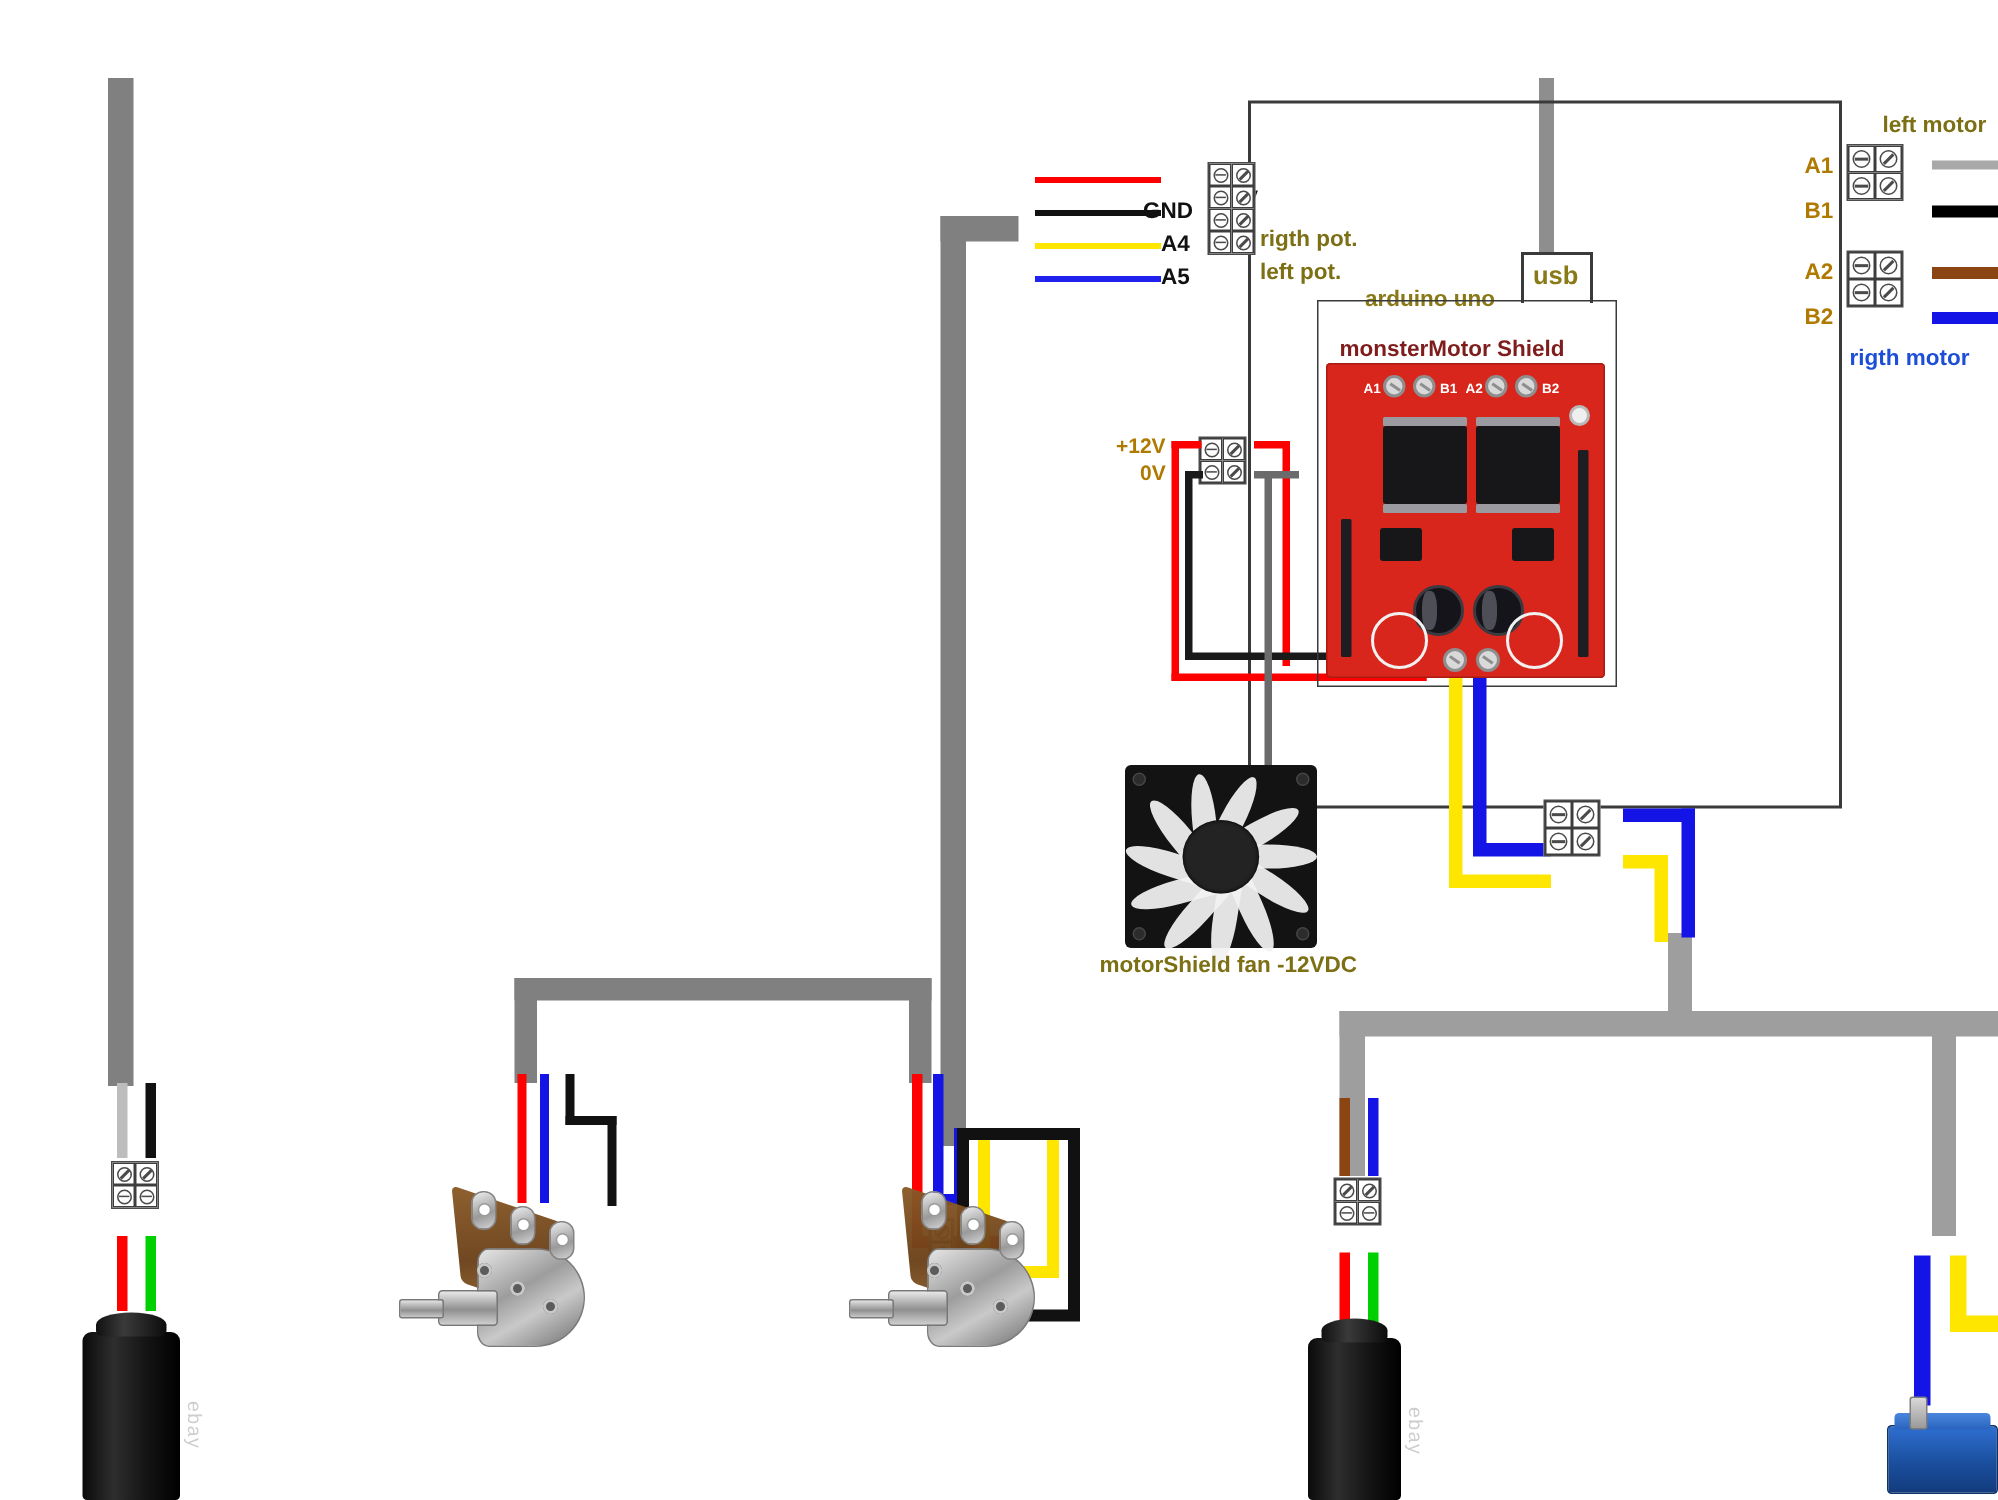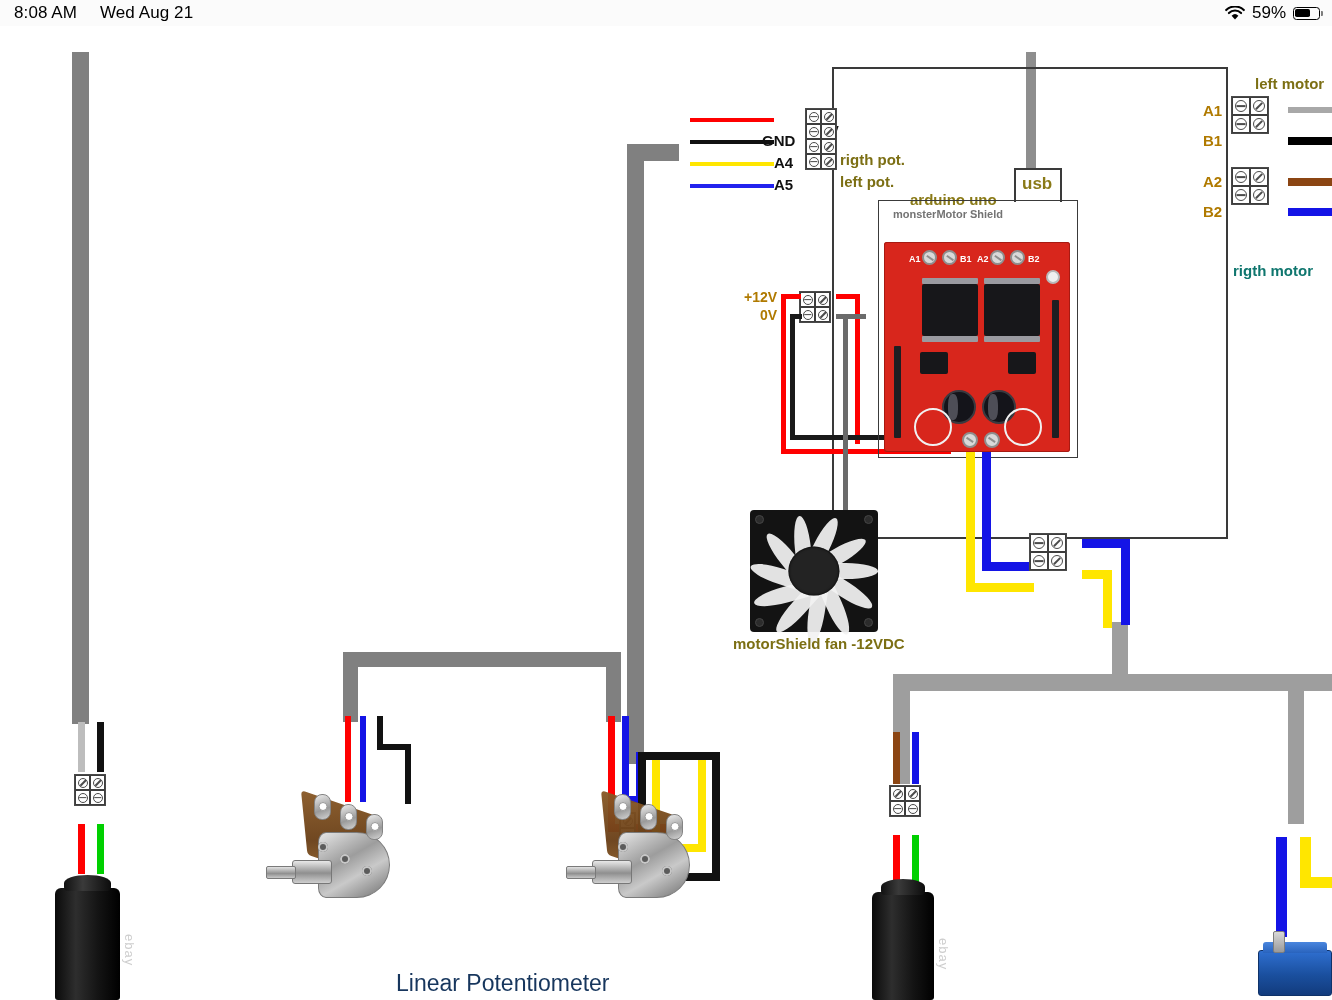--- a/index.html
+++ b/index.html
@@ -135,39 +135,20 @@
     background:linear-gradient(180deg,#4a86de,#2963bd); border-radius:3px 3px 0 0; }
   .bluebox .stub { position:absolute; width:12px; height:22px;
     background:linear-gradient(180deg,#d8d8d8,#9a9a9a); border:1px solid #7d7d7d;
     border-radius:2px; }
 </style>
 </head>
 <body>
 
 <div id="root">
 
-  <div class="statusbar">
-    <div class="sb-left">
-      <span>8:08 AM</span>
-      <span class="sb-date">Wed Aug 21</span>
-    </div>
-    <div class="sb-right">
-      <span class="wifi">
-        <svg width="20" height="15" viewBox="0 0 20 15">
-          <path d="M10 13.4 L6.6 9.7 a5 5 0 0 1 6.8 0 Z" fill="#000"></path>
-          <path d="M3.9 7.1 a8.6 8.6 0 0 1 12.2 0" stroke="#000" stroke-width="2.1" fill="none" stroke-linecap="round"></path>
-          <path d="M1.2 4.1 a12.5 12.5 0 0 1 17.6 0" stroke="#000" stroke-width="2.1" fill="none" stroke-linecap="round"></path>
-        </svg>
-      </span>
-      <span class="sb-batt-pct">59%</span>
-      <span class="battery">
-          <span class="fill"></span>
-        </span>
-    </div>
-  </div>
 
 
   <div class="canvas">
 
     <div class="w" style="left:72px; top:0px; width:17px; height:672px; background:#808080;"></div>
 
     <div class="w" style="left:343px; top:600px; width:278px; height:15px; background:#808080;"></div>
     <div class="w" style="left:343px; top:600px; width:15px; height:70px; background:#808080;"></div>
     <div class="w" style="left:606px; top:600px; width:15px; height:70px; background:#808080;"></div>
 
@@ -263,21 +244,21 @@
     <div class="w" style="left:836px; top:242px; width:24px; height:5px; background:#ff0000;"></div>
     <div class="w" style="left:855px; top:242px; width:5px; height:150px; background:#ff0000;"></div>
 
     <div class="w" style="left:790px; top:262px; width:12px; height:5px; background:#1a1a1a;"></div>
     <div class="w" style="left:790px; top:262px; width:5px; height:126px; background:#1a1a1a;"></div>
     <div class="w" style="left:790px; top:383px; width:152px; height:5px; background:#1a1a1a;"></div>
     <div class="w" style="left:836px; top:262px; width:30px; height:5px; background:#6b6b6b;"></div>
     <div class="w" style="left:843px; top:262px; width:5px; height:210px; background:#6b6b6b;"></div>
 
     <div class="lbl lbl-olive" style="left:1233px; top:23px; font-size:15px; color:#7c6f14;margin-left:22px;">left motor</div>
-    <div class="lbl lbl-olive" style="left:1233px; top:178px; font-size:15px; color:#0f766e;margin-top:32px;">rigth motor</div>
+    <div class="lbl lbl-olive" style="left:1233px; top:178px; font-size:15px; color:#1d4ed8;">rigth motor</div>
 
     <div class="lbl" style="left:1203px; top:50px; font-size:15px; color:#b07a00;">A1</div>
     <div class="lbl" style="left:1203px; top:80px; font-size:15px; color:#b07a00;">B1</div>
     <div class="lbl" style="left:1203px; top:121px; font-size:15px; color:#b07a00;">A2</div>
     <div class="lbl" style="left:1203px; top:151px; font-size:15px; color:#b07a00;">B2</div>
 
     <div class="term" style="left:1231px; top:44px; grid-template-columns:repeat(2,1fr); grid-template-rows:repeat(2,1fr);">
       <div class="cell">
           <span class="screw"></span>
           <span class="slot"></span>
@@ -313,21 +294,21 @@
           <span class="slot"></span>
         </div>
     </div>
 
     <div class="w" style="left:1288px; top:55px; width:44px; height:6px; background:#a8a8a8;"></div>
     <div class="w" style="left:1288px; top:85px; width:44px; height:8px; background:#000;"></div>
     <div class="w" style="left:1288px; top:126px; width:44px; height:8px; background:#8b4513;"></div>
     <div class="w" style="left:1288px; top:156px; width:44px; height:8px; background:#1414e6;"></div>
 
     <div class="boxline" style="left:878px; top:148px; width:200px; height:258px; border-width:1.5px;"></div>
-    <div class="lbl lbl-olive" style="left:893px; top:156px; font-size:11px; color:#737373;">monsterMotor Shield</div>
+    <div class="lbl lbl-olive" style="left:893px; top:172px; font-size:15px; color:#7f1d1d;">monsterMotor Shield</div>
 
     <div class="pcb" style="left:884px; top:190px; width:186px; height:210px;">
 
       <div class="pcb-txt" style="left:25px; top:12px;">A1</div>
       <div class="screwpad" style="left:38px; top:8px; width:15px; height:15px;"></div>
       <div class="screwpad" style="left:58px; top:8px; width:15px; height:15px;"></div>
       <div class="pcb-txt" style="left:76px; top:12px;">B1</div>
       <div class="pcb-txt" style="left:93px; top:12px;">A2</div>
       <div class="screwpad" style="left:106px; top:8px; width:15px; height:15px;"></div>
       <div class="screwpad" style="left:126px; top:8px; width:15px; height:15px;"></div>
@@ -447,21 +428,20 @@
       <div class="can"></div>
       <div class="lug" style="left:22px; top:-4px;"></div>
       <div class="lug" style="left:48px; top:6px;"></div>
       <div class="lug" style="left:74px; top:16px;"></div>
       <div class="dot" style="left:26px; top:44px;"></div>
       <div class="dot" style="left:48px; top:56px;"></div>
       <div class="dot" style="left:70px; top:68px;"></div>
       <div class="shaftnut"></div>
       <div class="shaft"></div>
     </div>
-    <div class="lbl lbl-navy" style="left:396px; top:918px; font-size:23px; font-weight:normal;">Linear Potentiometer</div>
 
     <div class="w" style="left:608px; top:664px; width:7px; height:116px; background:#ff0000;"></div>
     <div class="w" style="left:608px; top:772px; width:60px; height:8px; background:#ff0000;"></div>
     <div class="w" style="left:622px; top:664px; width:7px; height:86px; background:#1414e6;"></div>
     <div class="w" style="left:622px; top:744px; width:20px; height:7px; background:#1414e6;"></div>
     <div class="w" style="left:636px; top:700px; width:7px; height:50px; background:#1414e6;"></div>
     <div class="term small" style="left:619px; top:760px; grid-template-columns:1fr; grid-template-rows:repeat(2,1fr);">
       <div class="cell diag">
           <span class="screw"></span>
           <span class="slot"></span>

